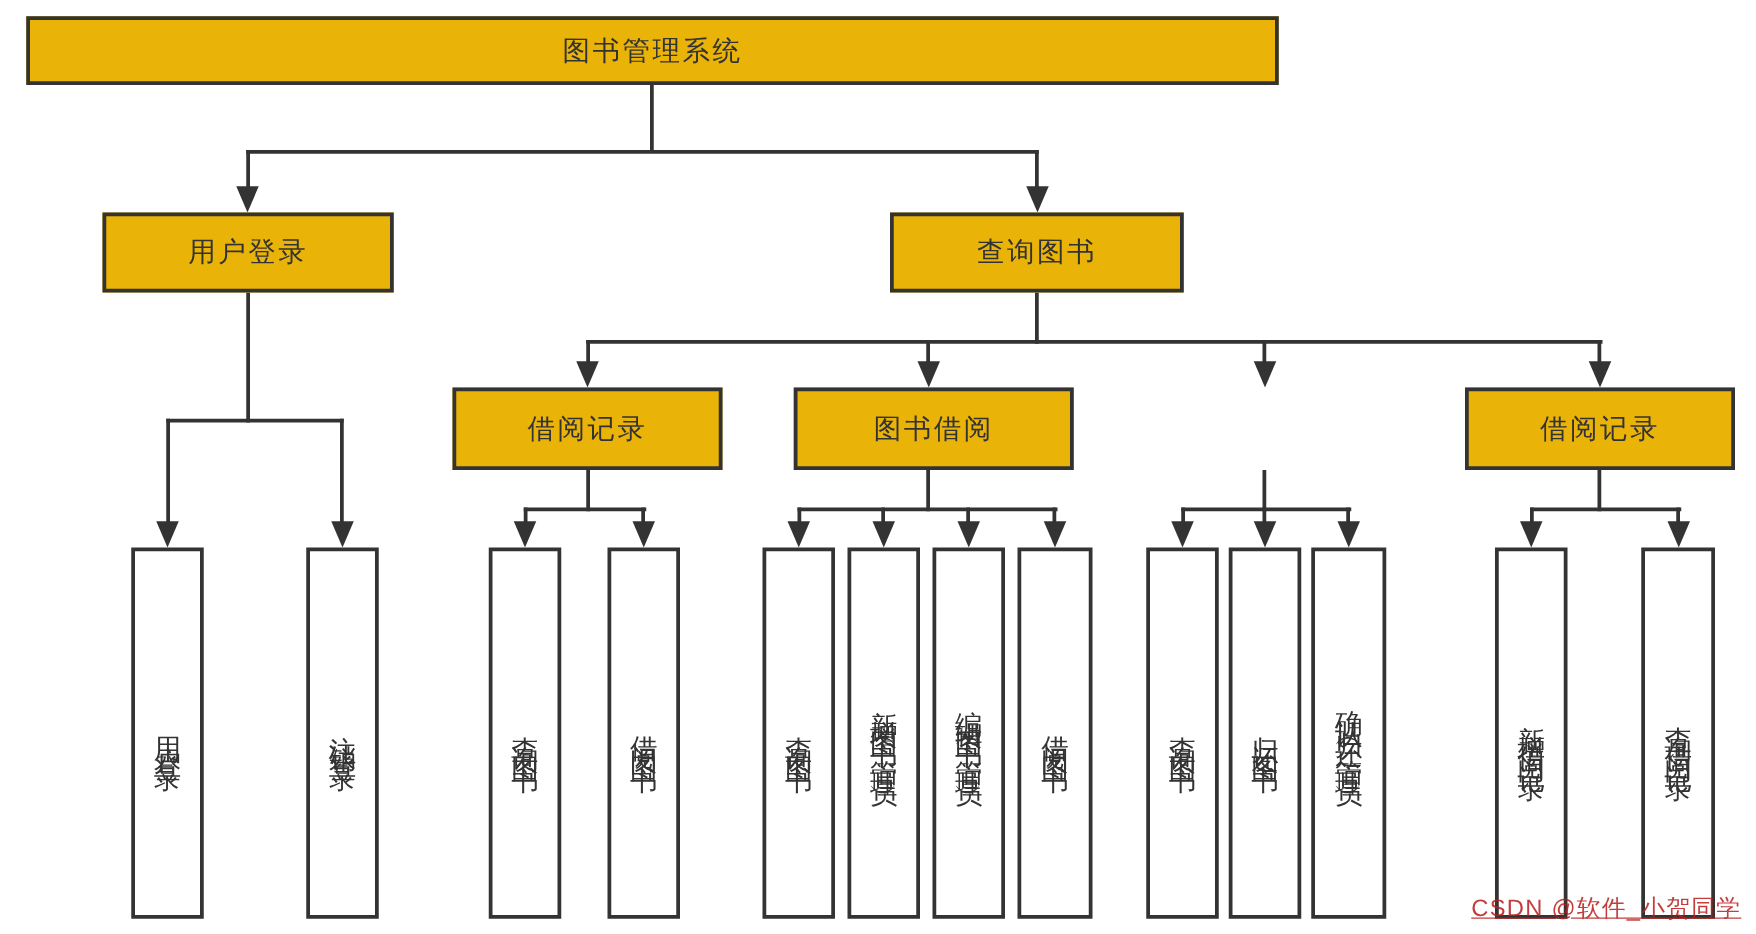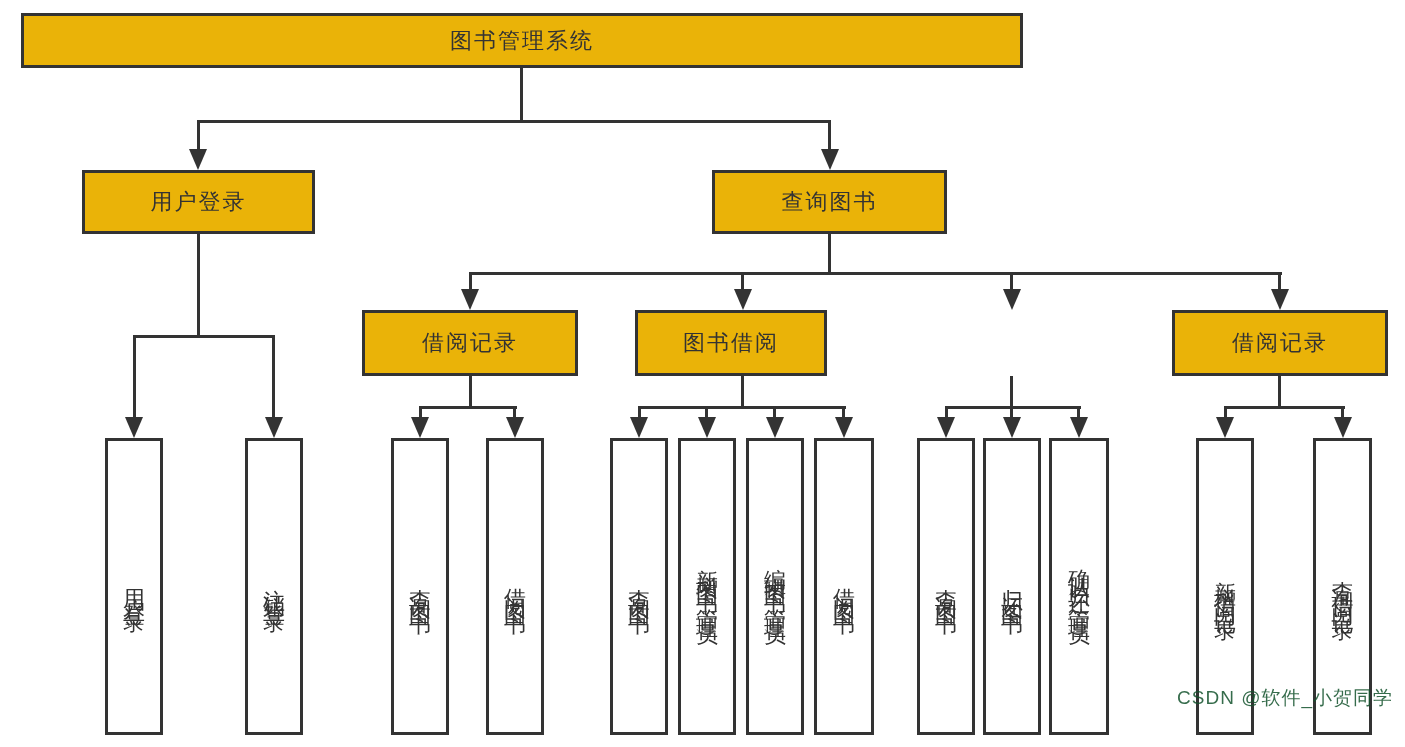--- a/index.html
+++ b/index.html
@@ -57,27 +57,28 @@
     position: absolute;
     width: 0; height: 0;
     border-left: 9px solid transparent;
     border-right: 9px solid transparent;
     border-top: 21px solid #333333;
     z-index: 1;
   }
   .watermark {
     position: absolute;
     right: 12px;
-    top: 685px;
+    top: 714px;
     font-size: 19px;
-    color: #14532d;
+    color: #b91c1c;
     opacity: 0.85;
     z-index: 5;
     letter-spacing: 1px;
     white-space: nowrap;
+    text-decoration: underline;
   }
 </style>
 </head>
 <body>
 
 <div class="stage">
 
   <div class="vl" style="left:520px;top:68px;height:54px"></div>
   <div class="hl" style="left:197px;top:120px;width:634px"></div>
   <div class="vl" style="left:197px;top:120px;height:32px"></div>
@@ -144,21 +145,21 @@
   <div class="node" style="left:82px;top:170px;width:233px;height:64px">
     <span>用户登录</span>
   </div>
   <div class="node" style="left:712px;top:170px;width:235px;height:64px">
     <span>查询图书</span>
   </div>
 
   <div class="node" style="left:362px;top:310px;width:216px;height:66px">
     <span>借阅记录</span>
   </div>
-  <div class="node" style="left:635px;top:310px;width:192px;height:66px">
+  <div class="node" style="left:635px;top:310px;width:224px;height:66px">
     <span>图书借阅</span>
   </div>
   <div class="node" style="left:1172px;top:310px;width:216px;height:66px">
     <span>借阅记录</span>
   </div>
 
   <div class="vnode" style="left:105px;width:58px">
     <span>用户登录</span>
   </div>
   <div class="vnode" style="left:245px;width:58px">

